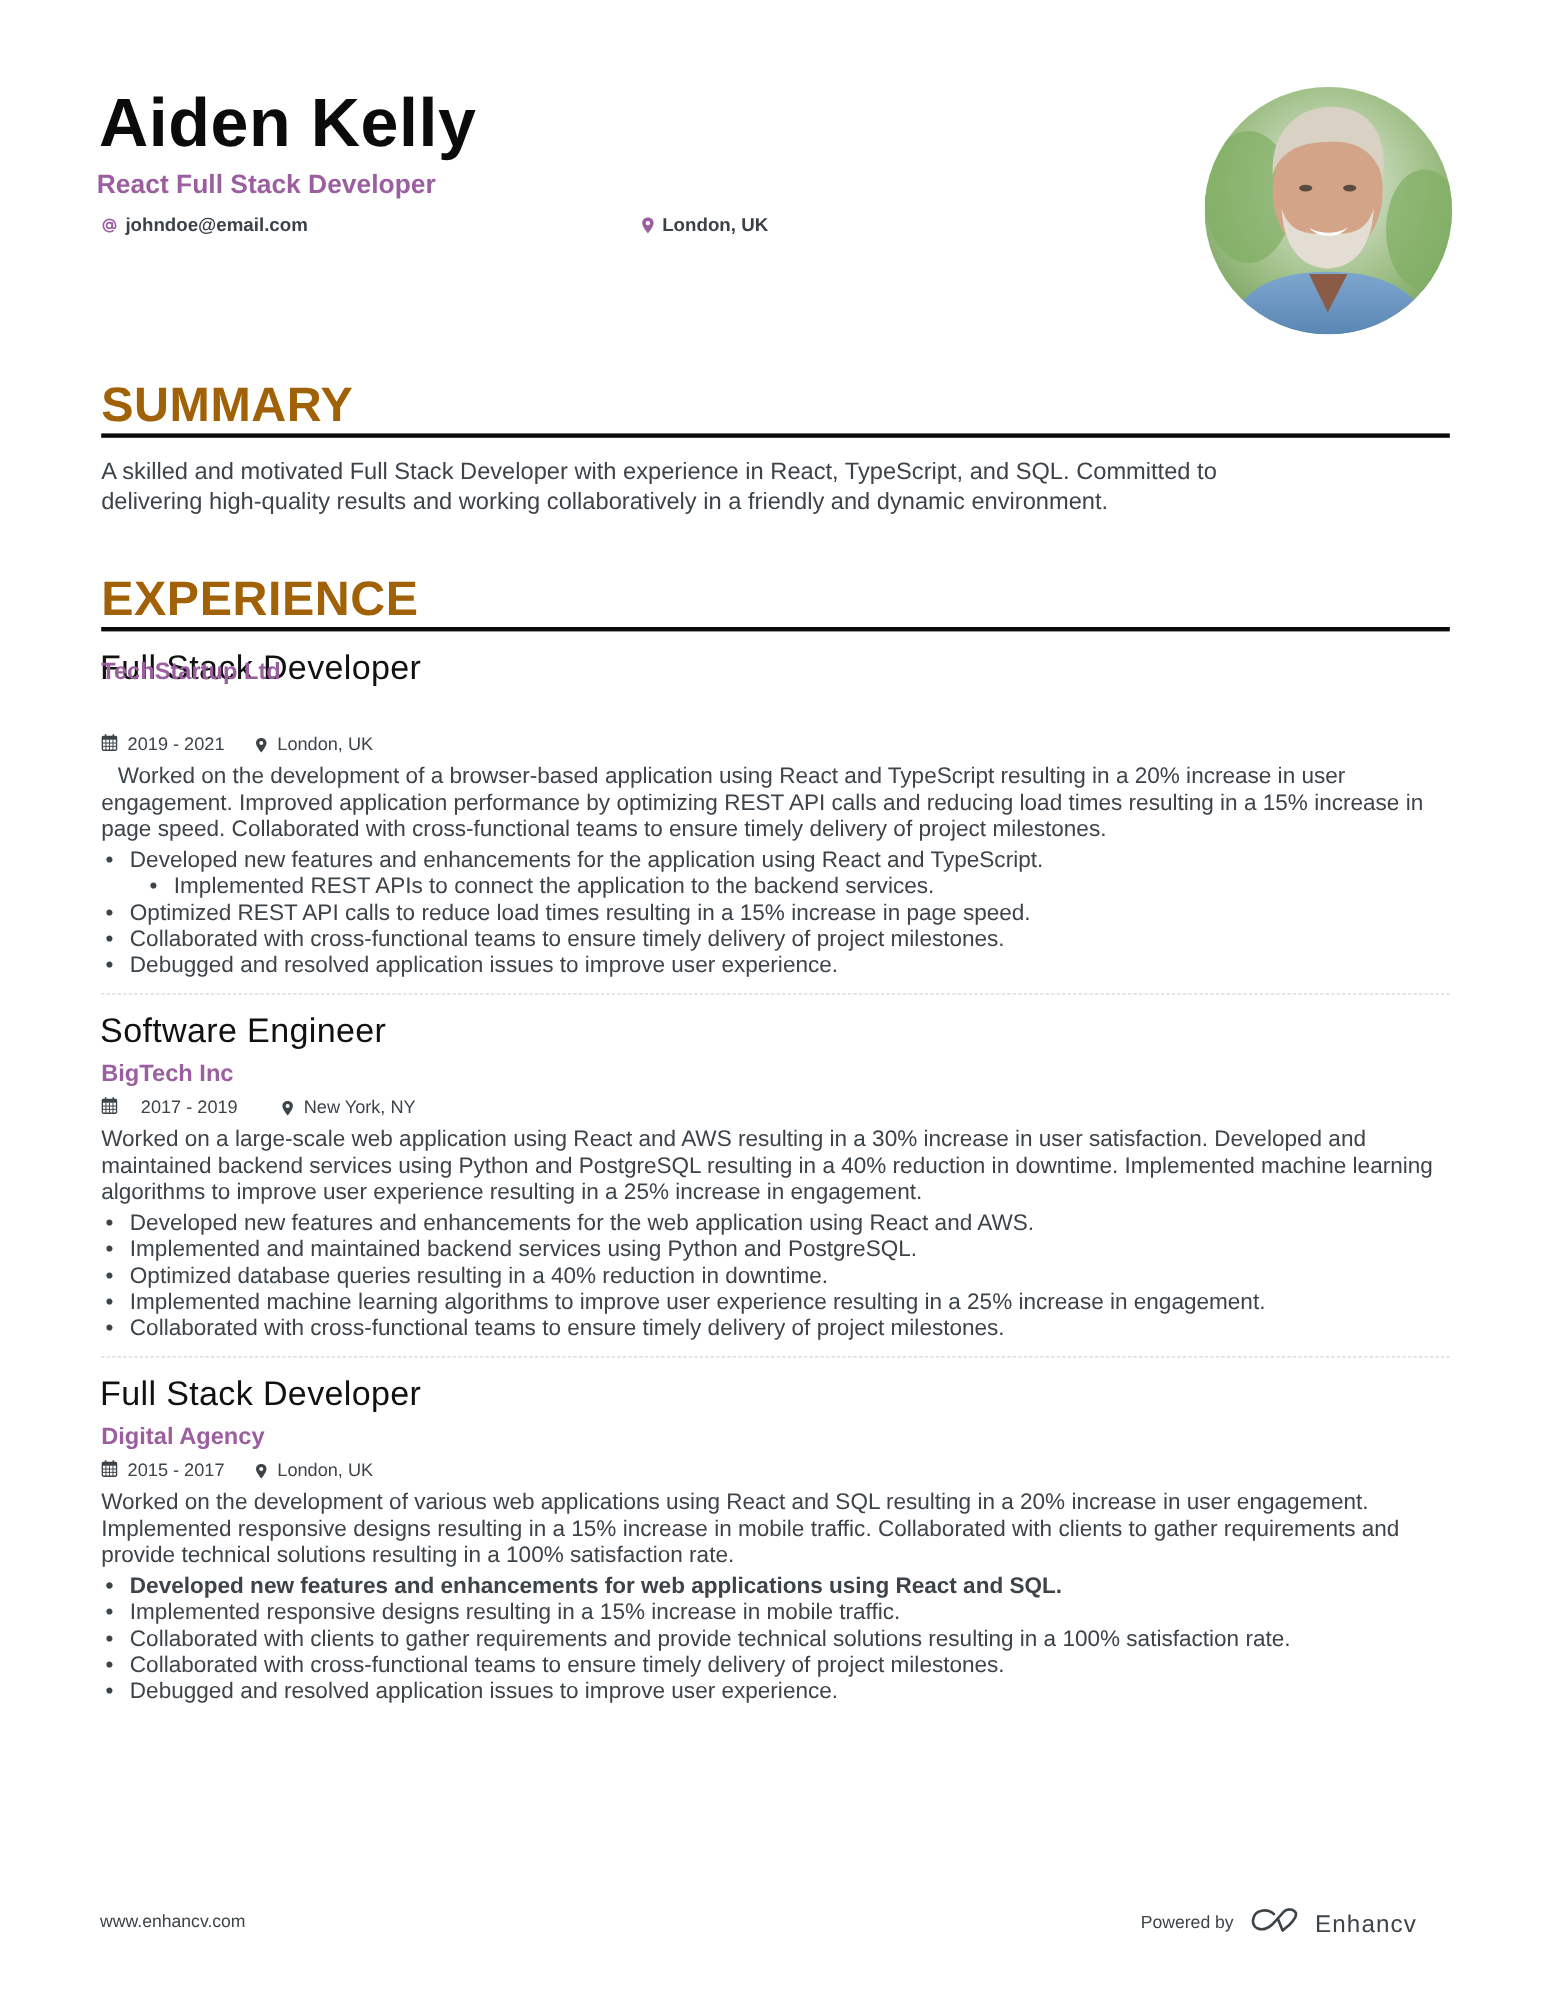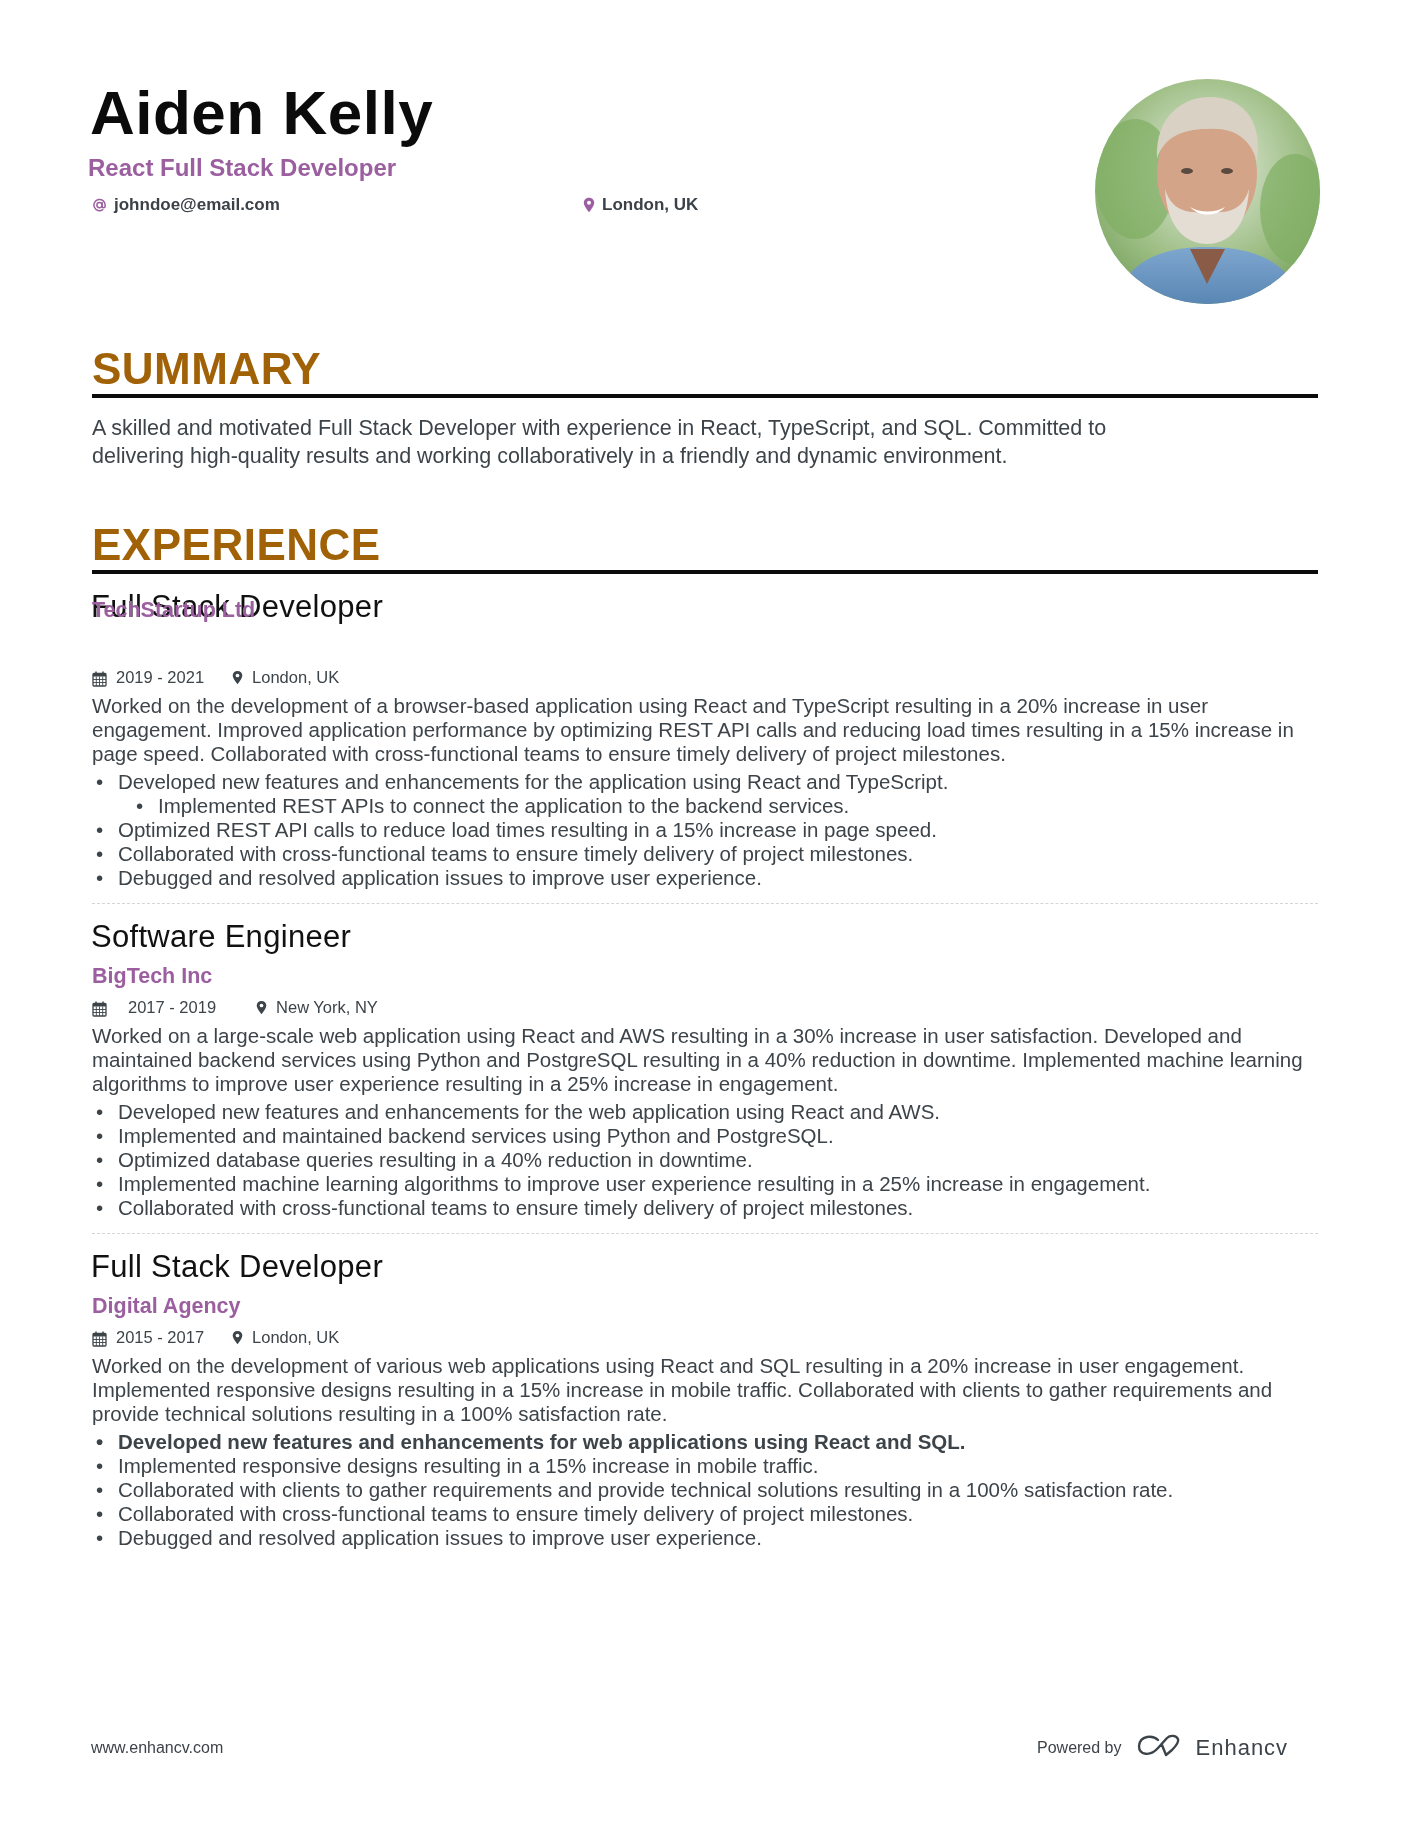--- a/index.html
+++ b/index.html
@@ -10,21 +10,21 @@
   .title { left:88px; top:148px; font-size:24px; font-weight:bold; color:#9b5fa0; line-height:40px; white-space:nowrap; }
   .contact { top:194px; font-size:17px; font-weight:bold; color:#3a4147; line-height:22px; white-space:nowrap; display:flex; align-items:center; }
   .contact .ico { color:#9b5fa0; margin-right:7px; display:inline-flex; align-items:center; }
   .photo { left:1095px; top:79px; width:225px; height:225px; border-radius:50%; overflow:hidden; }
   .section-head { left:92px; font-size:44px; font-weight:bold; color:#a16207; line-height:50px; white-space:nowrap; letter-spacing:0.5px; }
   .rule { left:92px; width:1226px; height:4px; background:#0b0b0b; }
   .body-line { left:92px; font-size:20.5px; line-height:24px; color:#3d4449; white-space:nowrap; }
   .summary-line { left:92px; font-size:21.5px; line-height:28px; color:#3d4449; white-space:nowrap; }
   .job-title { left:91px; font-size:31px; font-weight:normal; color:#111; line-height:36px; white-space:nowrap; letter-spacing:0.3px; }
   .company { left:92px; font-size:21.5px; font-weight:bold; color:#9b5fa0; line-height:26px; white-space:nowrap; }
-  .meta { left:92px; font-size:16.5px; line-height:20px; color:#3d4449; white-space:nowrap; display:flex; align-items:flex-end; }
+  .meta { left:92px; font-size:16.5px; line-height:20px; color:#3d4449; white-space:nowrap; display:flex; align-items:flex-start; }
   .meta .ico { display:inline-flex; align-items:center; margin-right:9px; }
   .meta .loc { margin-left:28px; display:flex; align-items:center; }
   .bullet { left:92px; font-size:20.5px; line-height:24px; color:#3d4449; white-space:nowrap; }
   .bullet .dot { display:inline-block; width:26px; padding-left:4px; box-sizing:border-box; }
   .dash { left:92px; width:1226px; height:0; border-top:1.5px dashed #d3d6d8; }
   .footer-left { left:91px; top:1738px; font-size:16px; color:#3d4449; line-height:20px; white-space:nowrap; }
   .footer-right { left:1037px; top:1733px; display:flex; align-items:center; color:#3d4449; white-space:nowrap; }
   .powered { font-size:16px; line-height:20px; margin-right:14px; }
   .brand { font-size:22px; letter-spacing:1px; margin-left:12px; color:#3d4449; }
 </style>
@@ -105,21 +105,21 @@
   <span class="loc">
     <span class="ico">
       <svg width="11" height="15" viewBox="0 0 12 16">
           <path d="M6 0.8 C2.9 0.8 0.8 3 0.8 5.8 C0.8 9.4 6 15.2 6 15.2 C6 15.2 11.2 9.4 11.2 5.8 C11.2 3 9.1 0.8 6 0.8 Z" fill="#3d4449"></path>
           <circle cx="6" cy="5.8" r="2" fill="#ffffff"></circle>
         </svg>
     </span>
     <span>London, UK</span>
   </span>
 </div>
-<div class="abs body-line" style="top:694px;">Worked on the development of a browser-based application using React and TypeScript resulting in a 20% increase in user</div>
+<div class="abs body-line" style="top:694px;margin-left:15px;">Worked on the development of a browser-based application using React and TypeScript resulting in a 20% increase in user</div>
 <div class="abs body-line" style="top:718px;">engagement. Improved application performance by optimizing REST API calls and reducing load times resulting in a 15% increase in</div>
 <div class="abs body-line" style="top:742px;">page speed. Collaborated with cross-functional teams to ensure timely delivery of project milestones.</div>
 <div class="abs bullet" style="top:770px;"><span class="dot">•</span><span>Developed new features and enhancements for the application using React and TypeScript.</span></div>
 <div class="abs bullet" style="top:794px;margin-left:40px;"><span class="dot">•</span><span>Implemented REST APIs to connect the application to the backend services.</span></div>
 <div class="abs bullet" style="top:818px;"><span class="dot">•</span><span>Optimized REST API calls to reduce load times resulting in a 15% increase in page speed.</span></div>
 <div class="abs bullet" style="top:842px;"><span class="dot">•</span><span>Collaborated with cross-functional teams to ensure timely delivery of project milestones.</span></div>
 <div class="abs bullet" style="top:866px;"><span class="dot">•</span><span>Debugged and resolved application issues to improve user experience.</span></div>
 <div class="abs dash" style="top:903px;"></div>
 
 <div class="abs job-title" style="top:919px;">Software Engineer</div>

